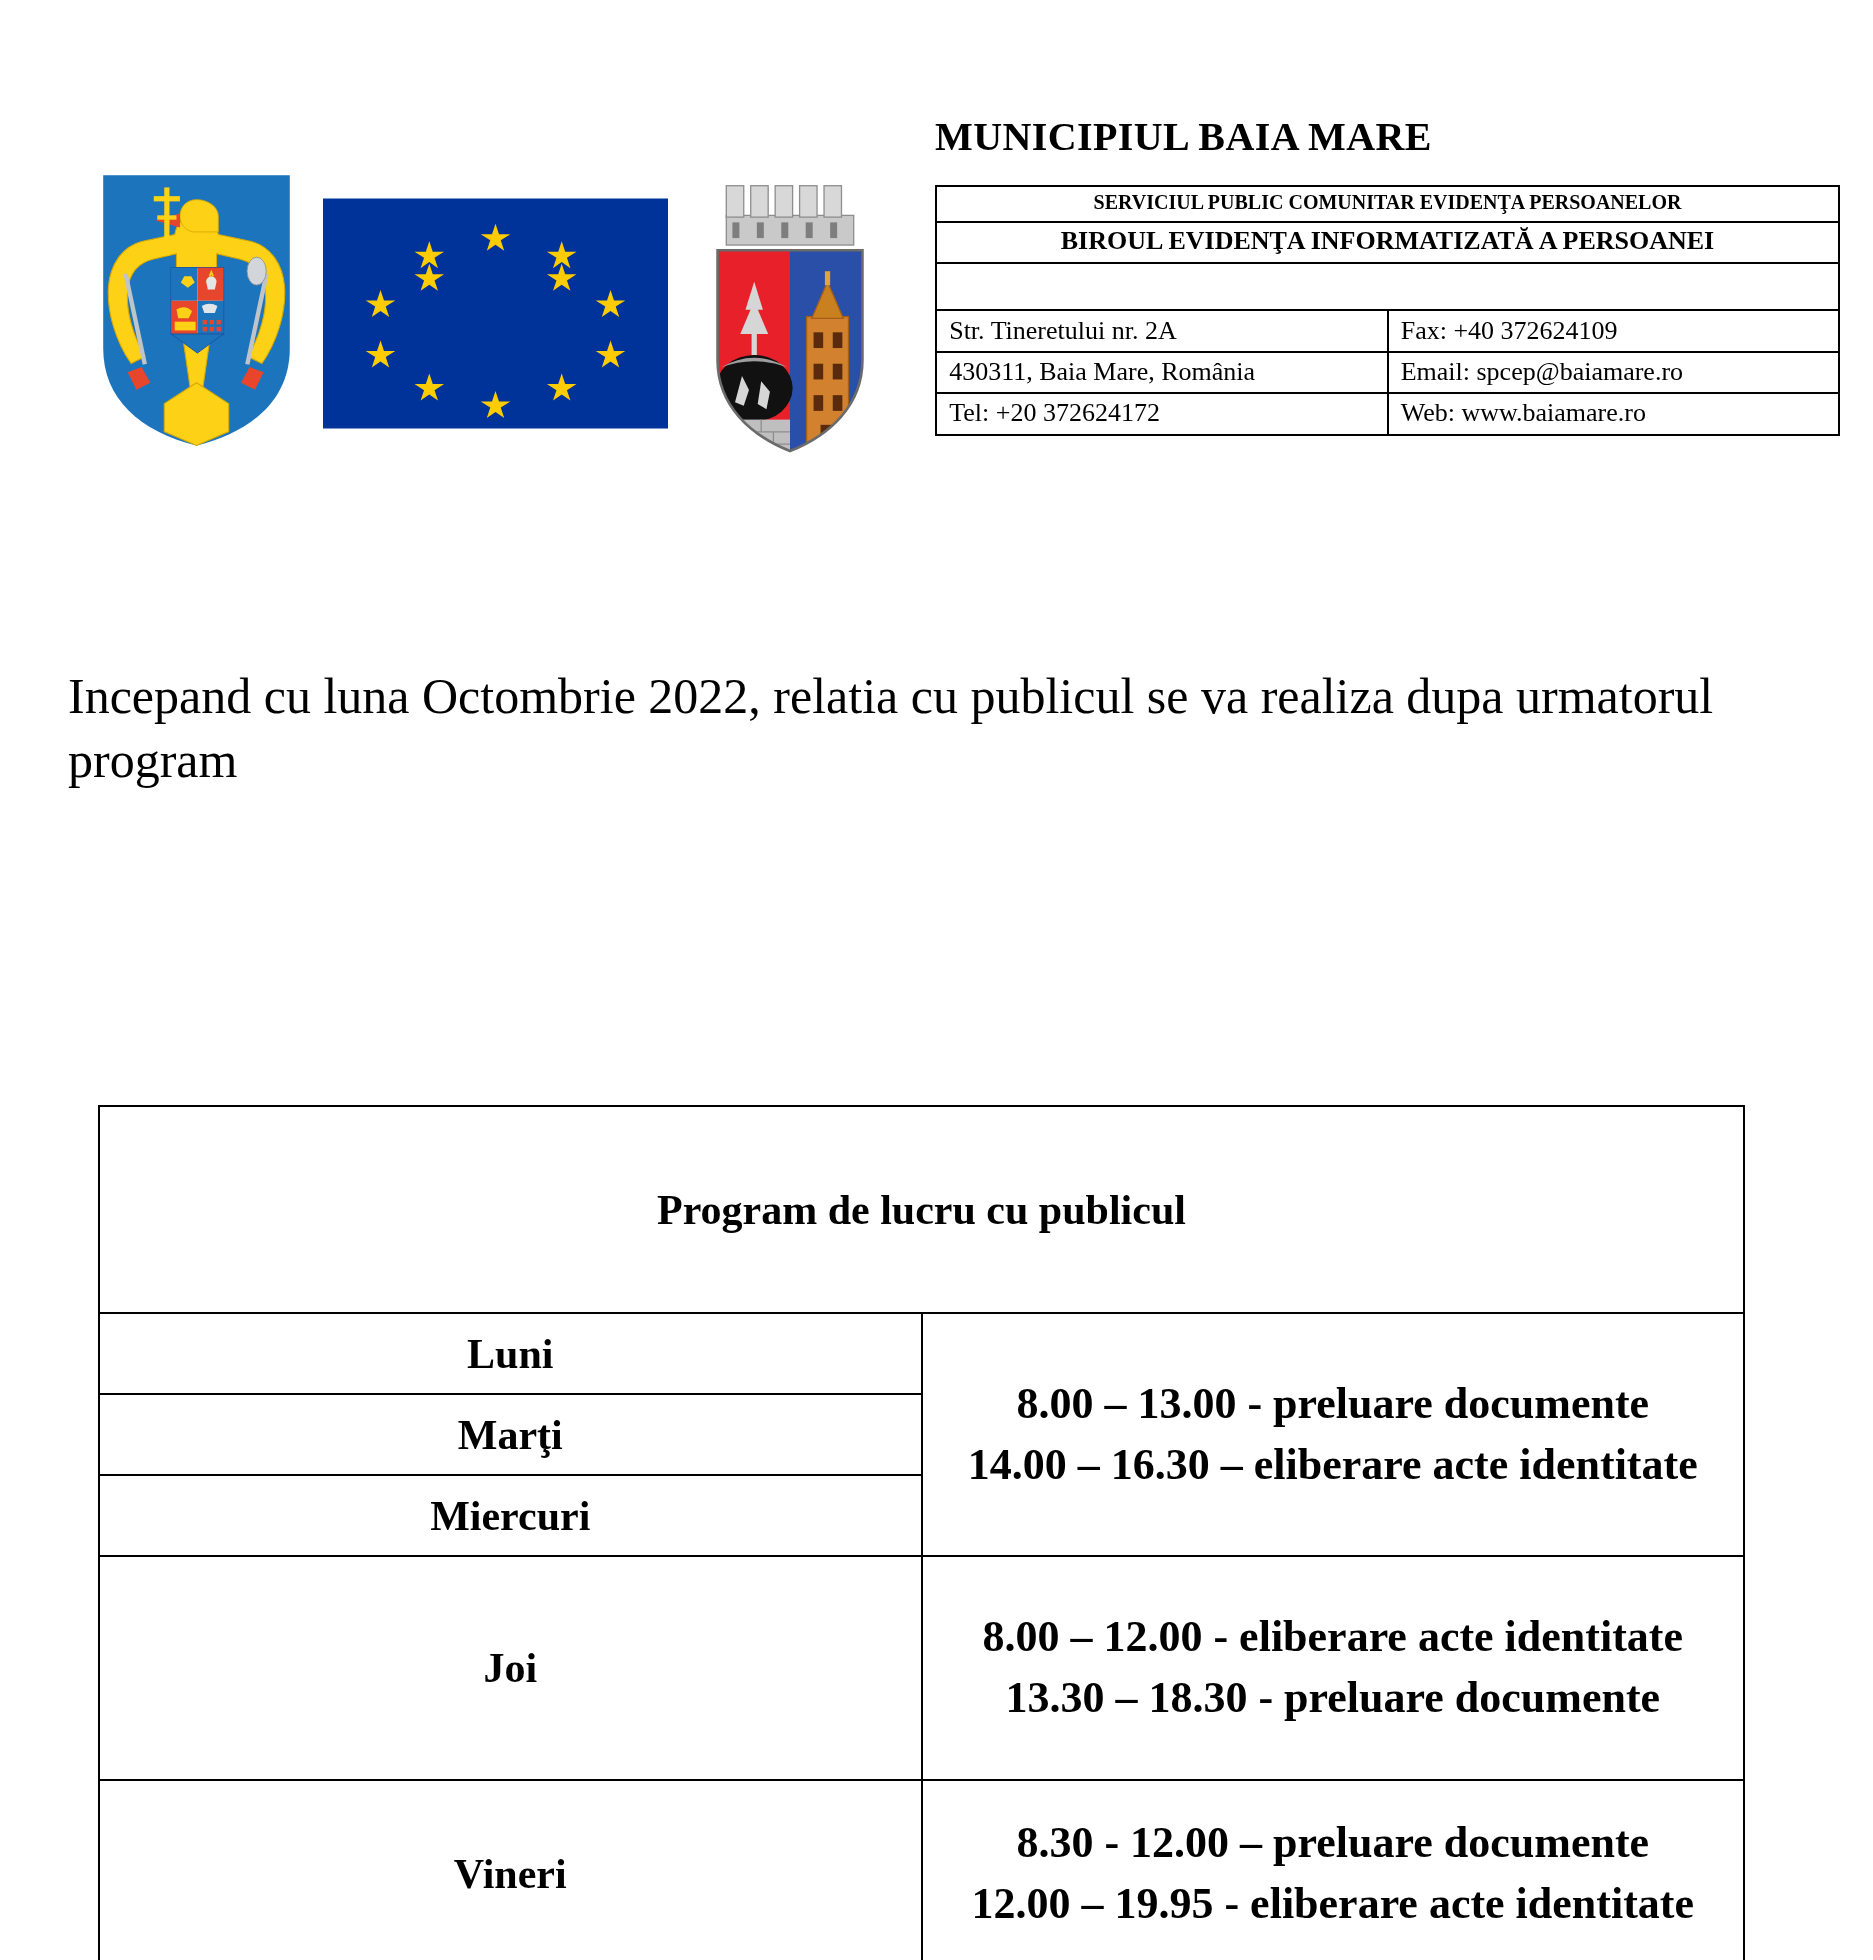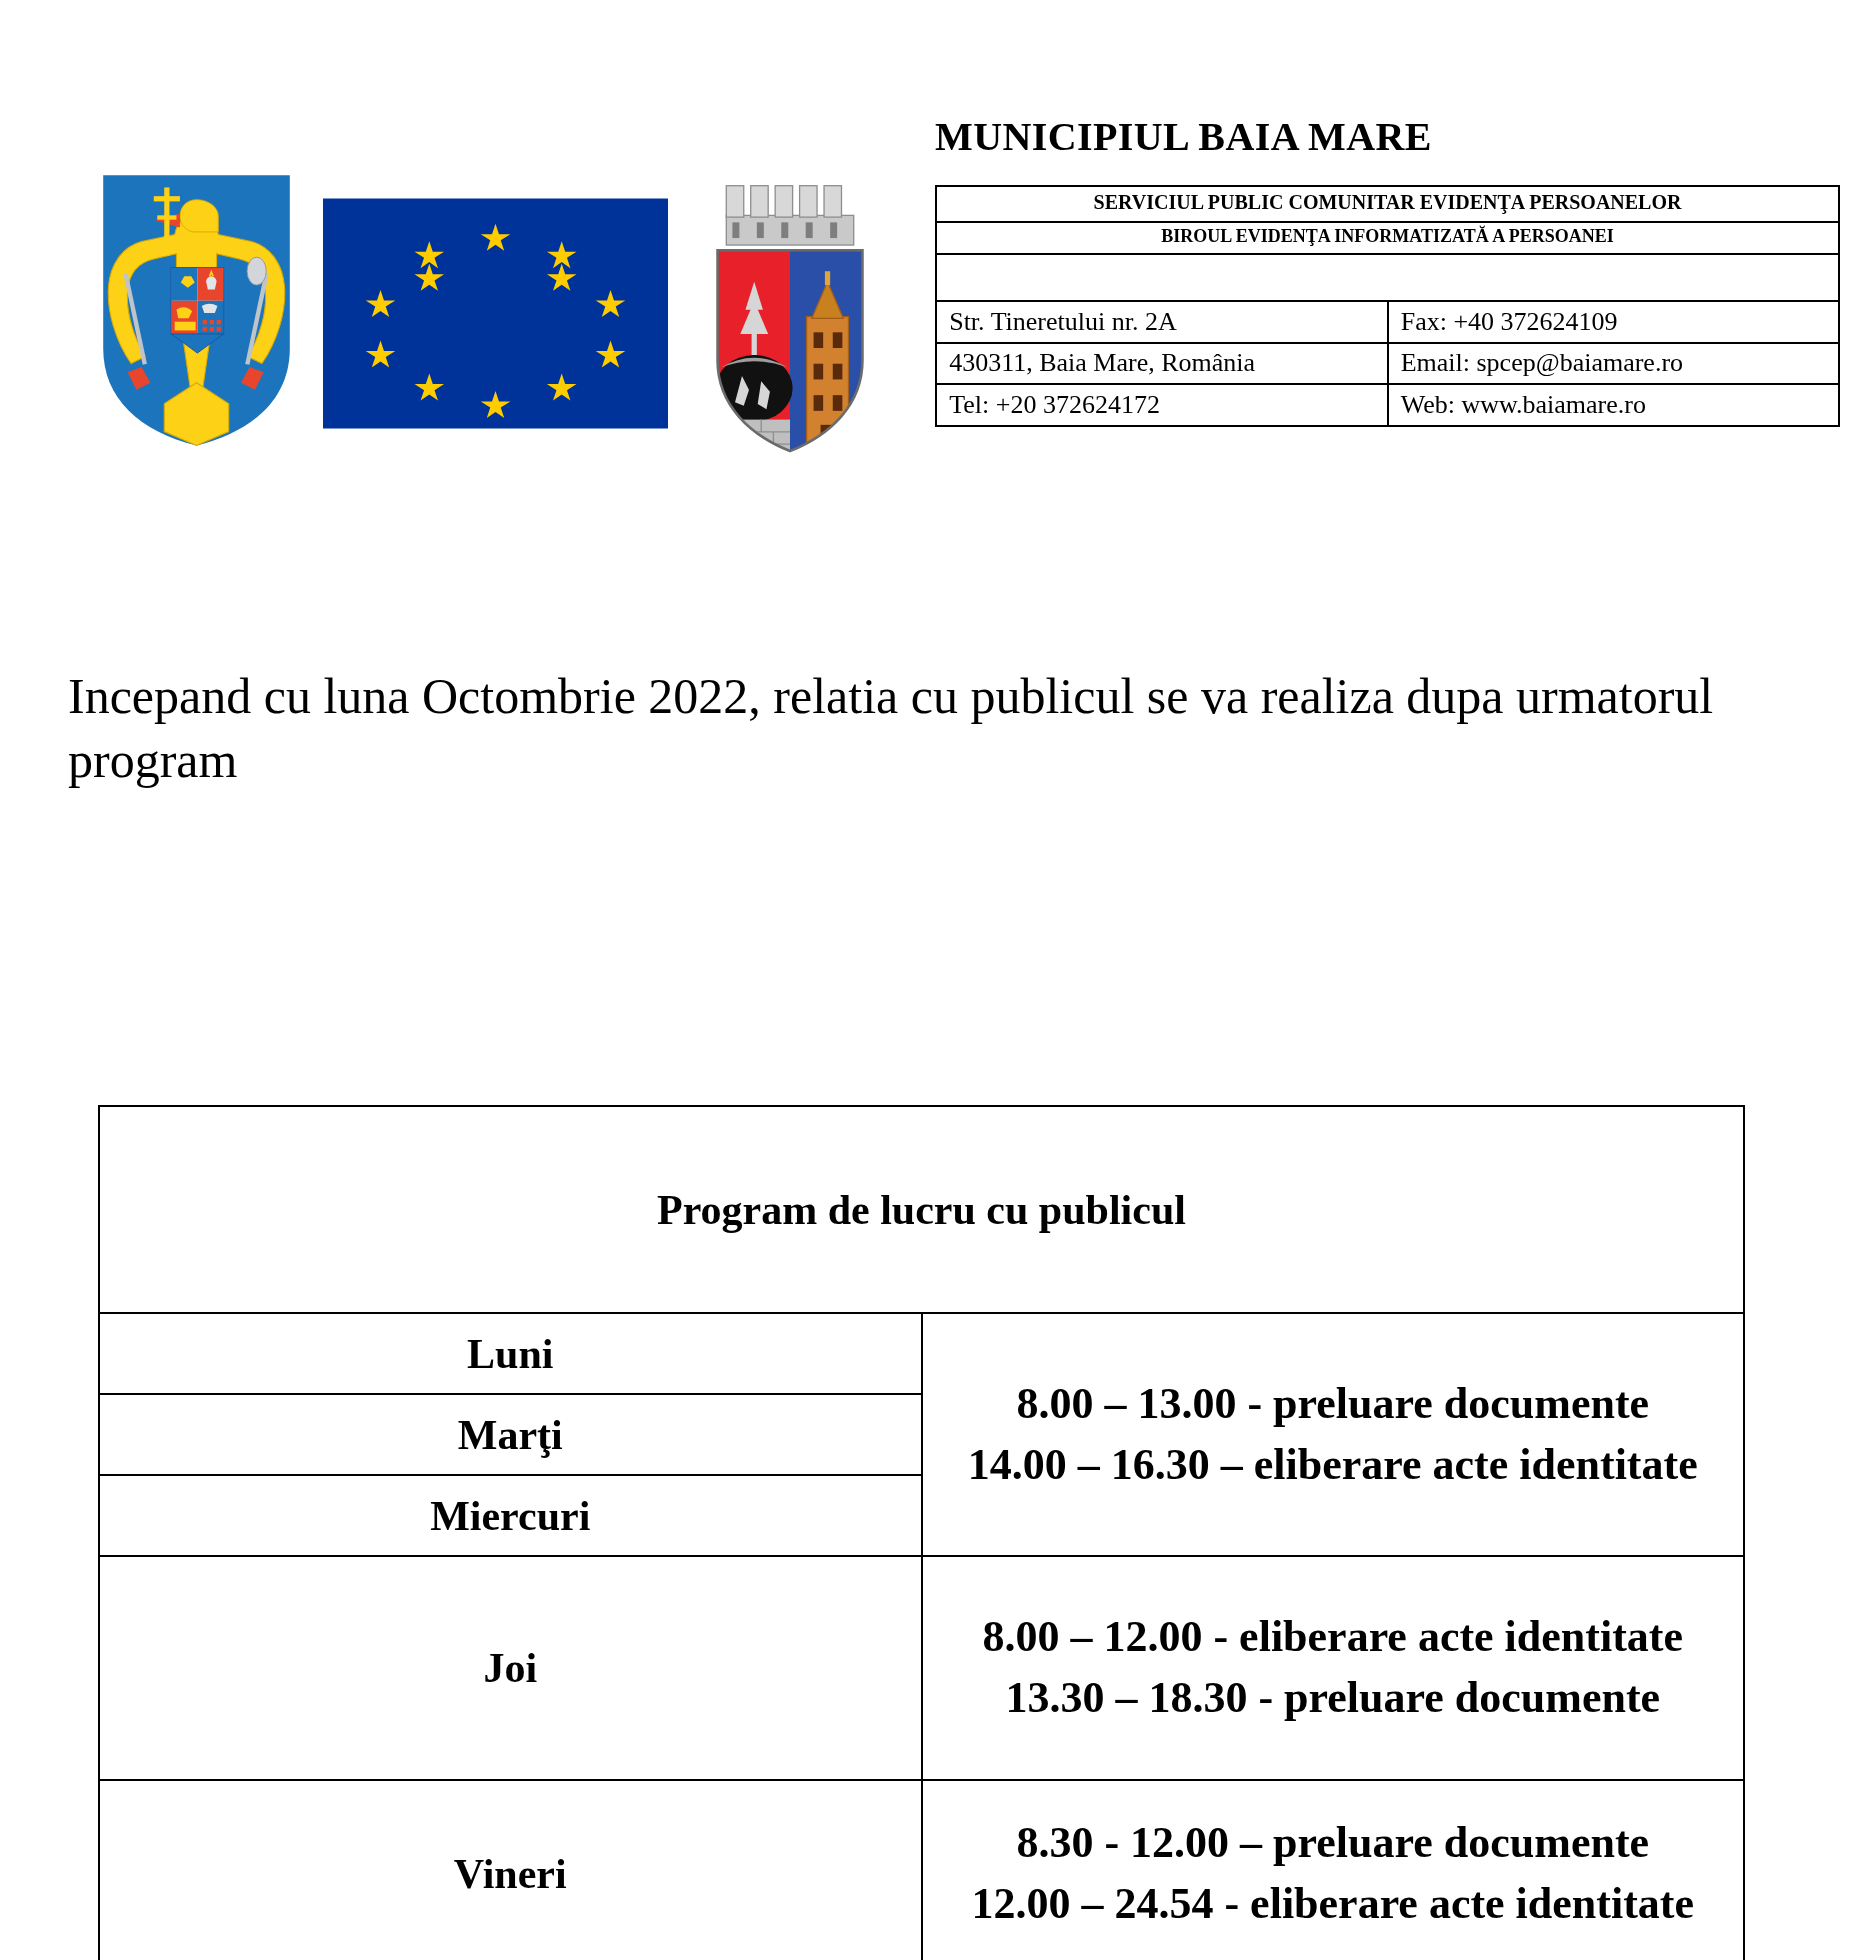--- a/index.html
+++ b/index.html
@@ -70,21 +70,21 @@
   .ht-dept {
     text-align: center;
     font-weight: bold;
     font-size: 20px;
     line-height: 1.18;
     padding: 4.4px 8.7px 6.1px 8.7px !important;
   }
   .ht-office {
     text-align: center;
     font-weight: bold;
-    font-size: 18px;
+    font-size: 26px;
     line-height: 1.1;
     padding: 4.4px 7px 6.1px 7px !important;
     white-space: nowrap;
     border-radius: 13px;
   }
   .ht-spacer {
     height: 45px;
   }
   .ht-contact {
     font-size: 26px;
@@ -390,19 +390,19 @@
       <td class="time-cell">
         <div>8.00 – 12.00 - eliberare acte identitate</div>
         <div>13.30 – 18.30 - preluare documente</div>
       </td>
     </tr>
 
     <tr class="row-vineri">
       <td class="day-cell">Vineri</td>
       <td class="time-cell">
         <div>8.30 - 12.00 – preluare documente</div>
-        <div>12.00 – 24.54 - eliberare acte identitate</div>
+        <div>12.00 – 19.95 - eliberare acte identitate</div>
       </td>
     </tr>
   </tbody>
     </table>
 </div>
 
 
 </body></html>

